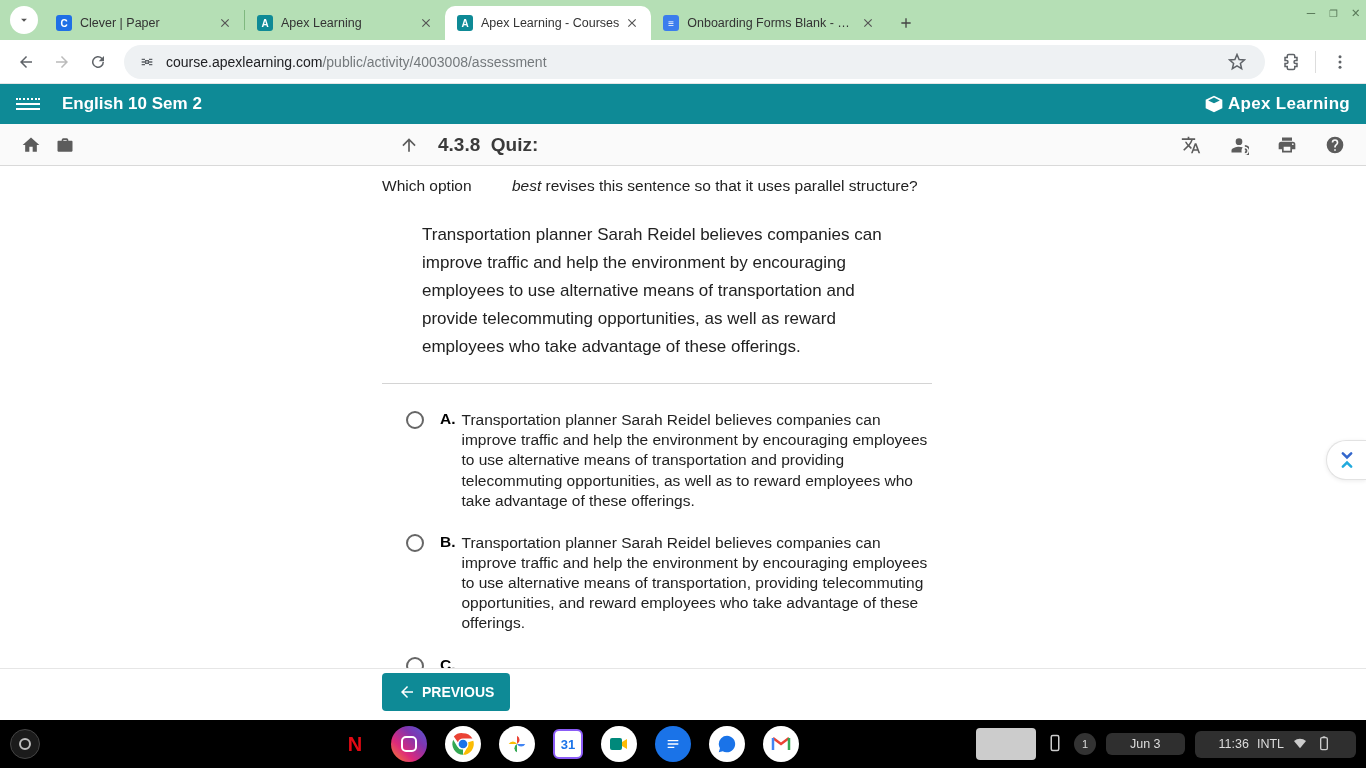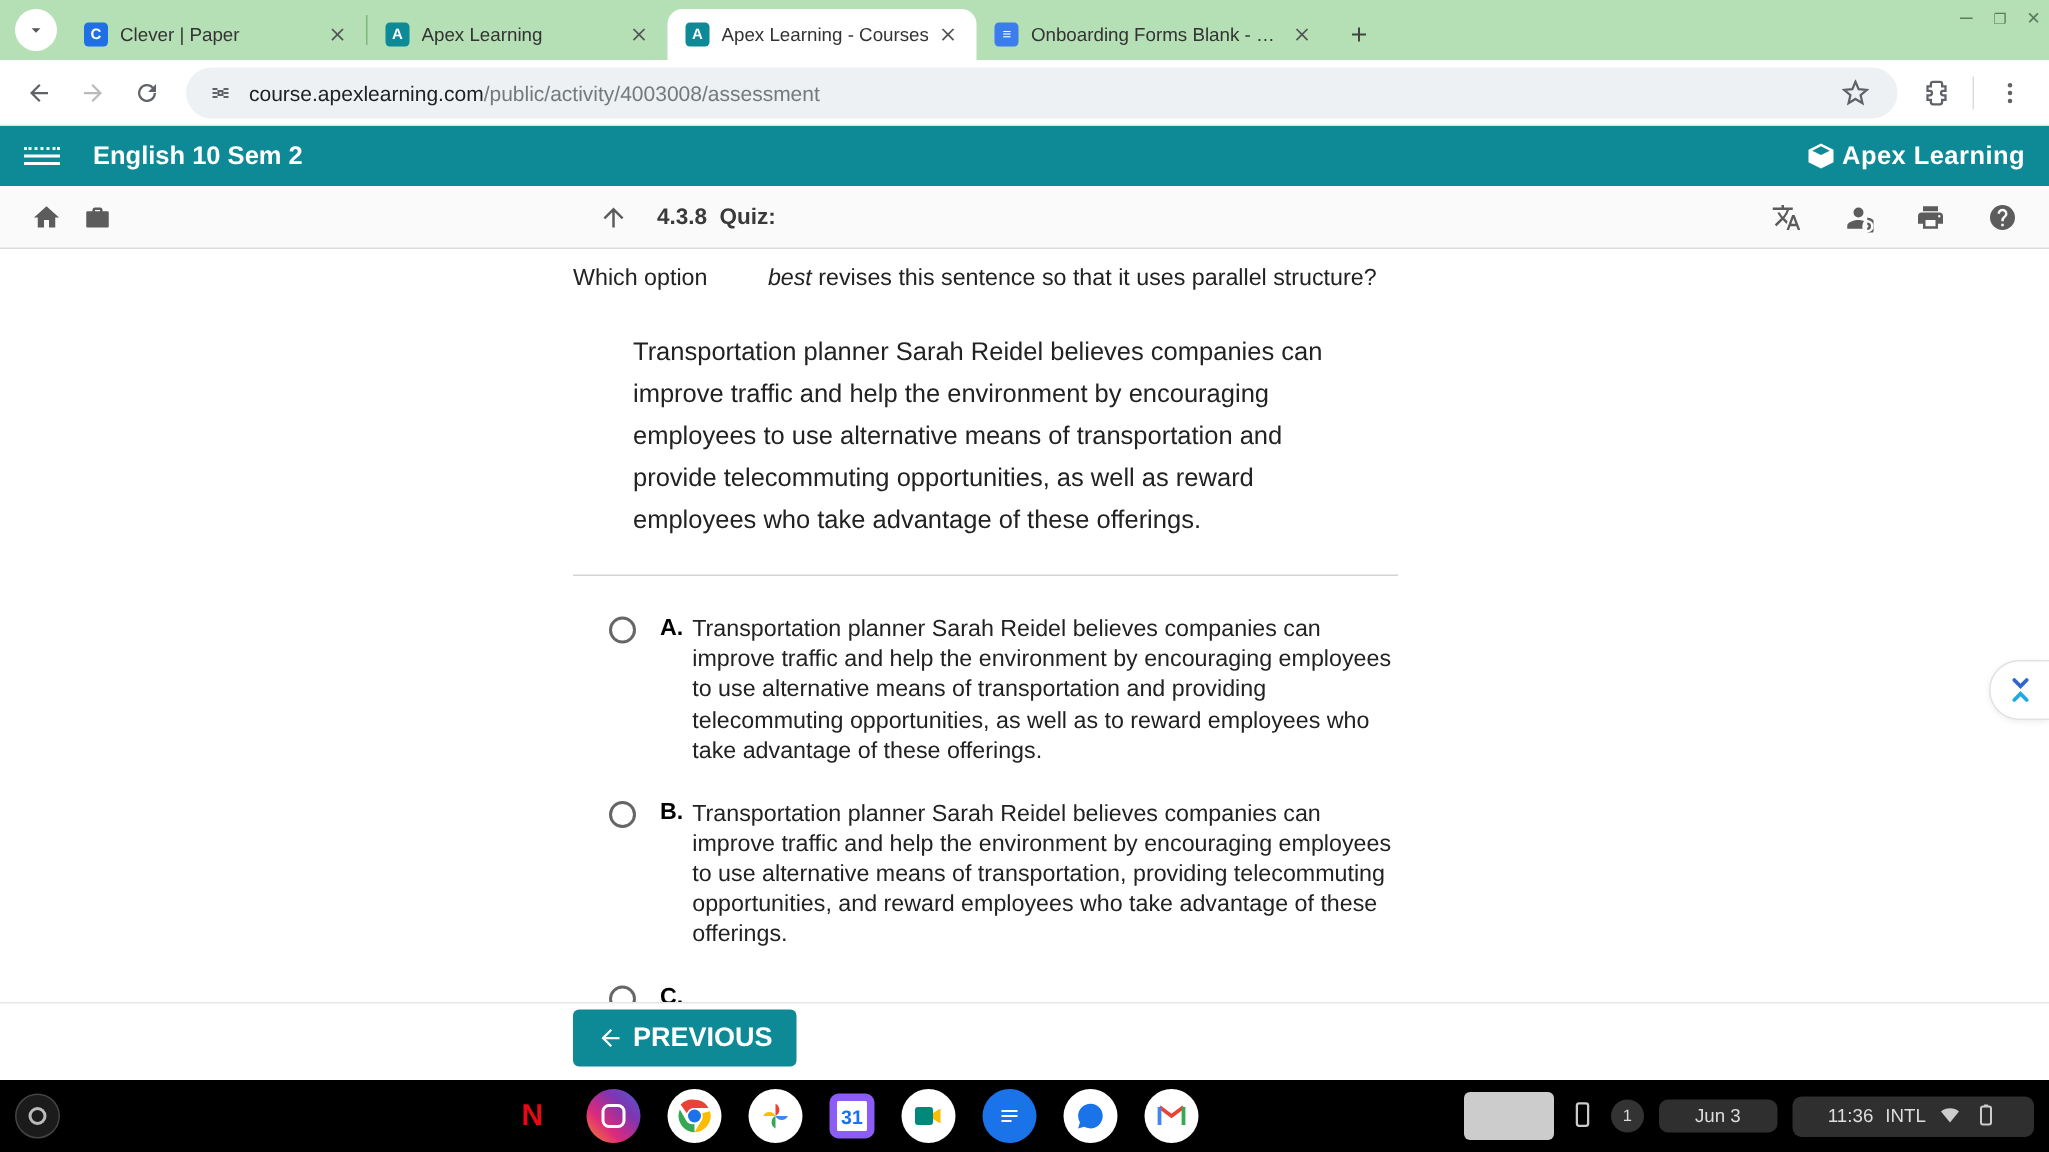--- a/index.html
+++ b/index.html
@@ -39,39 +39,39 @@
 .hamburger .line.dotted { border-top:2px dotted #fff; background:none; height:0; }
 .course-title { font-size:17px; font-weight:bold; }
 .apex-logo { margin-left:auto; display:flex; align-items:center; gap:4px; font-size:17px; font-weight:bold; letter-spacing:.3px; }
 
 
 .sub-bar { height:42px; background:#fafafa; border-bottom:1px solid #d9d9d9; display:flex; align-items:center; padding:0 14px; color:#3a3a3a; }
 .sub-bar .icon-btn { width:34px; height:34px; display:flex; align-items:center; justify-content:center; cursor:pointer; }
 .sub-bar .icon-btn svg { width:20px; height:20px; fill:#5c5c5c; }
 .sub-bar .center { flex:1; display:flex; align-items:center; justify-content:flex-start; padding-left:310px; }
 .sub-bar .up { margin-right:12px; }
-.sub-bar .quiz-label { font-size:15px; font-weight:bold; }
+.sub-bar .quiz-label { font-size:19px; font-weight:bold; }
 .sub-bar .quiz-title { font-size:15px; margin-left:6px; }
 .sub-bar .right-icons { display:flex; gap:14px; align-items:center; }
 
 
 .content { position:relative; height:548px; overflow:hidden; padding-top:10px; }
 .question-wrap { width:550px; margin-left:382px; }
 .q-text { font-size:15.5px; color:#222; line-height:1.35; }
 .q-text .italic { font-style:italic;margin-left:36px; }
 .passage { font-size:17px; color:#222; line-height:1.65; margin:24px 0 22px 40px; width:470px;}
 .divider { border:none; border-top:1px solid #d4d4d4; margin:10px 0 26px 0; }
 .option { display:flex; align-items:flex-start; margin-bottom:22px; margin-left:24px; cursor:pointer; }
 .option .radio { width:18px; height:18px; border:2px solid #666; border-radius:50%; flex:none; margin-top:1px; margin-right:16px; }
 .option .letter { font-weight:bold; font-size:15.5px; margin-right:6px; flex:none; }
 .option .opt-text { font-size:15.5px; color:#222; line-height:1.3; }
 
 
 .prev-bar { position:absolute; left:0; right:0; bottom:0; height:46px; display:flex; align-items:center; border-top:1px solid #e6e6e6; background:#fff;}
-.prev-btn { margin-left:382px; height:38px; background:#0e8a96; color:#fff; border:none; border-radius:4px; padding:0 16px; font-size:18px; font-weight:bold; display:flex; align-items:center; gap:6px; cursor:pointer;justify-content:space-between; }
+.prev-btn { margin-left:382px; height:38px; background:#0e8a96; color:#fff; border:none; border-radius:4px; padding:0 16px; font-size:14px; font-weight:bold; display:flex; align-items:center; gap:6px; cursor:pointer;justify-content:space-between; }
 .prev-btn svg { width:18px; height:18px; fill:#fff; }
 
 
 .side-pill { position:absolute; right:0; top:50%; width:40px; height:40px; background:#fff; border:1px solid #e2e2e2; border-right:none; border-radius:20px 0 0 20px; display:flex; align-items:center; justify-content:center; box-shadow:0 1px 4px rgba(0,0,0,.08); }
 .side-pill svg { width:20px; height:20px; }
 
 
 .taskbar { height:48px; background:#000; position:absolute; bottom:0; left:0; right:0; display:flex; align-items:center; padding:0 10px; }
 .tb-circle { width:30px; height:30px; border-radius:50%; background:#1b1b1b; border:1px solid #444; display:flex; align-items:center; justify-content:center; cursor:pointer; }
 .tb-circle span { width:12px; height:12px; border:2px solid #bbb; border-radius:50%; }
@@ -297,21 +297,21 @@
         </svg>
       </div>
     <div class="tb-icon" style="background:#fff">
         <svg width="22" height="22" viewBox="0 0 24 24">
           <path d="M12 3a5 5 0 0 1 0 9V3z" fill="#ea4335"></path>
           <path d="M21 12a5 5 0 0 1-9 0h9z" fill="#4285f4"></path>
           <path d="M12 21a5 5 0 0 1 0-9v9z" fill="#34a853"></path>
           <path d="M3 12a5 5 0 0 1 9 0H3z" fill="#fbbc04"></path>
         </svg>
       </div>
-    <div class="tb-icon" style="background:#fff;color:#1a73e8;font-size:13px;border:5px solid #8b5cf6;border-radius:6px;width:30px;height:30px">31</div>
+    <div class="tb-icon" style="background:#fff;color:#1a73e8;font-size:13px;border:2px solid #8b5cf6;border-radius:6px;width:30px;height:30px">31</div>
     <div class="tb-icon" style="background:#fff">
         <svg width="24" height="24" viewBox="0 0 24 24">
           <rect x="3" y="6" width="12" height="12" rx="2" fill="#00897b"></rect>
           <path d="M15 10l5-3v10l-5-3z" fill="#fbbc04"></path>
         </svg>
       </div>
     <div class="tb-icon" style="background:#1a73e8;color:#fff;border-radius:50%">
         <svg width="16" height="16" viewBox="0 0 24 24" fill="#fff">
           <path d="M4 6h16v2H4zm0 5h16v2H4zm0 5h10v2H4z"></path>
         </svg>

